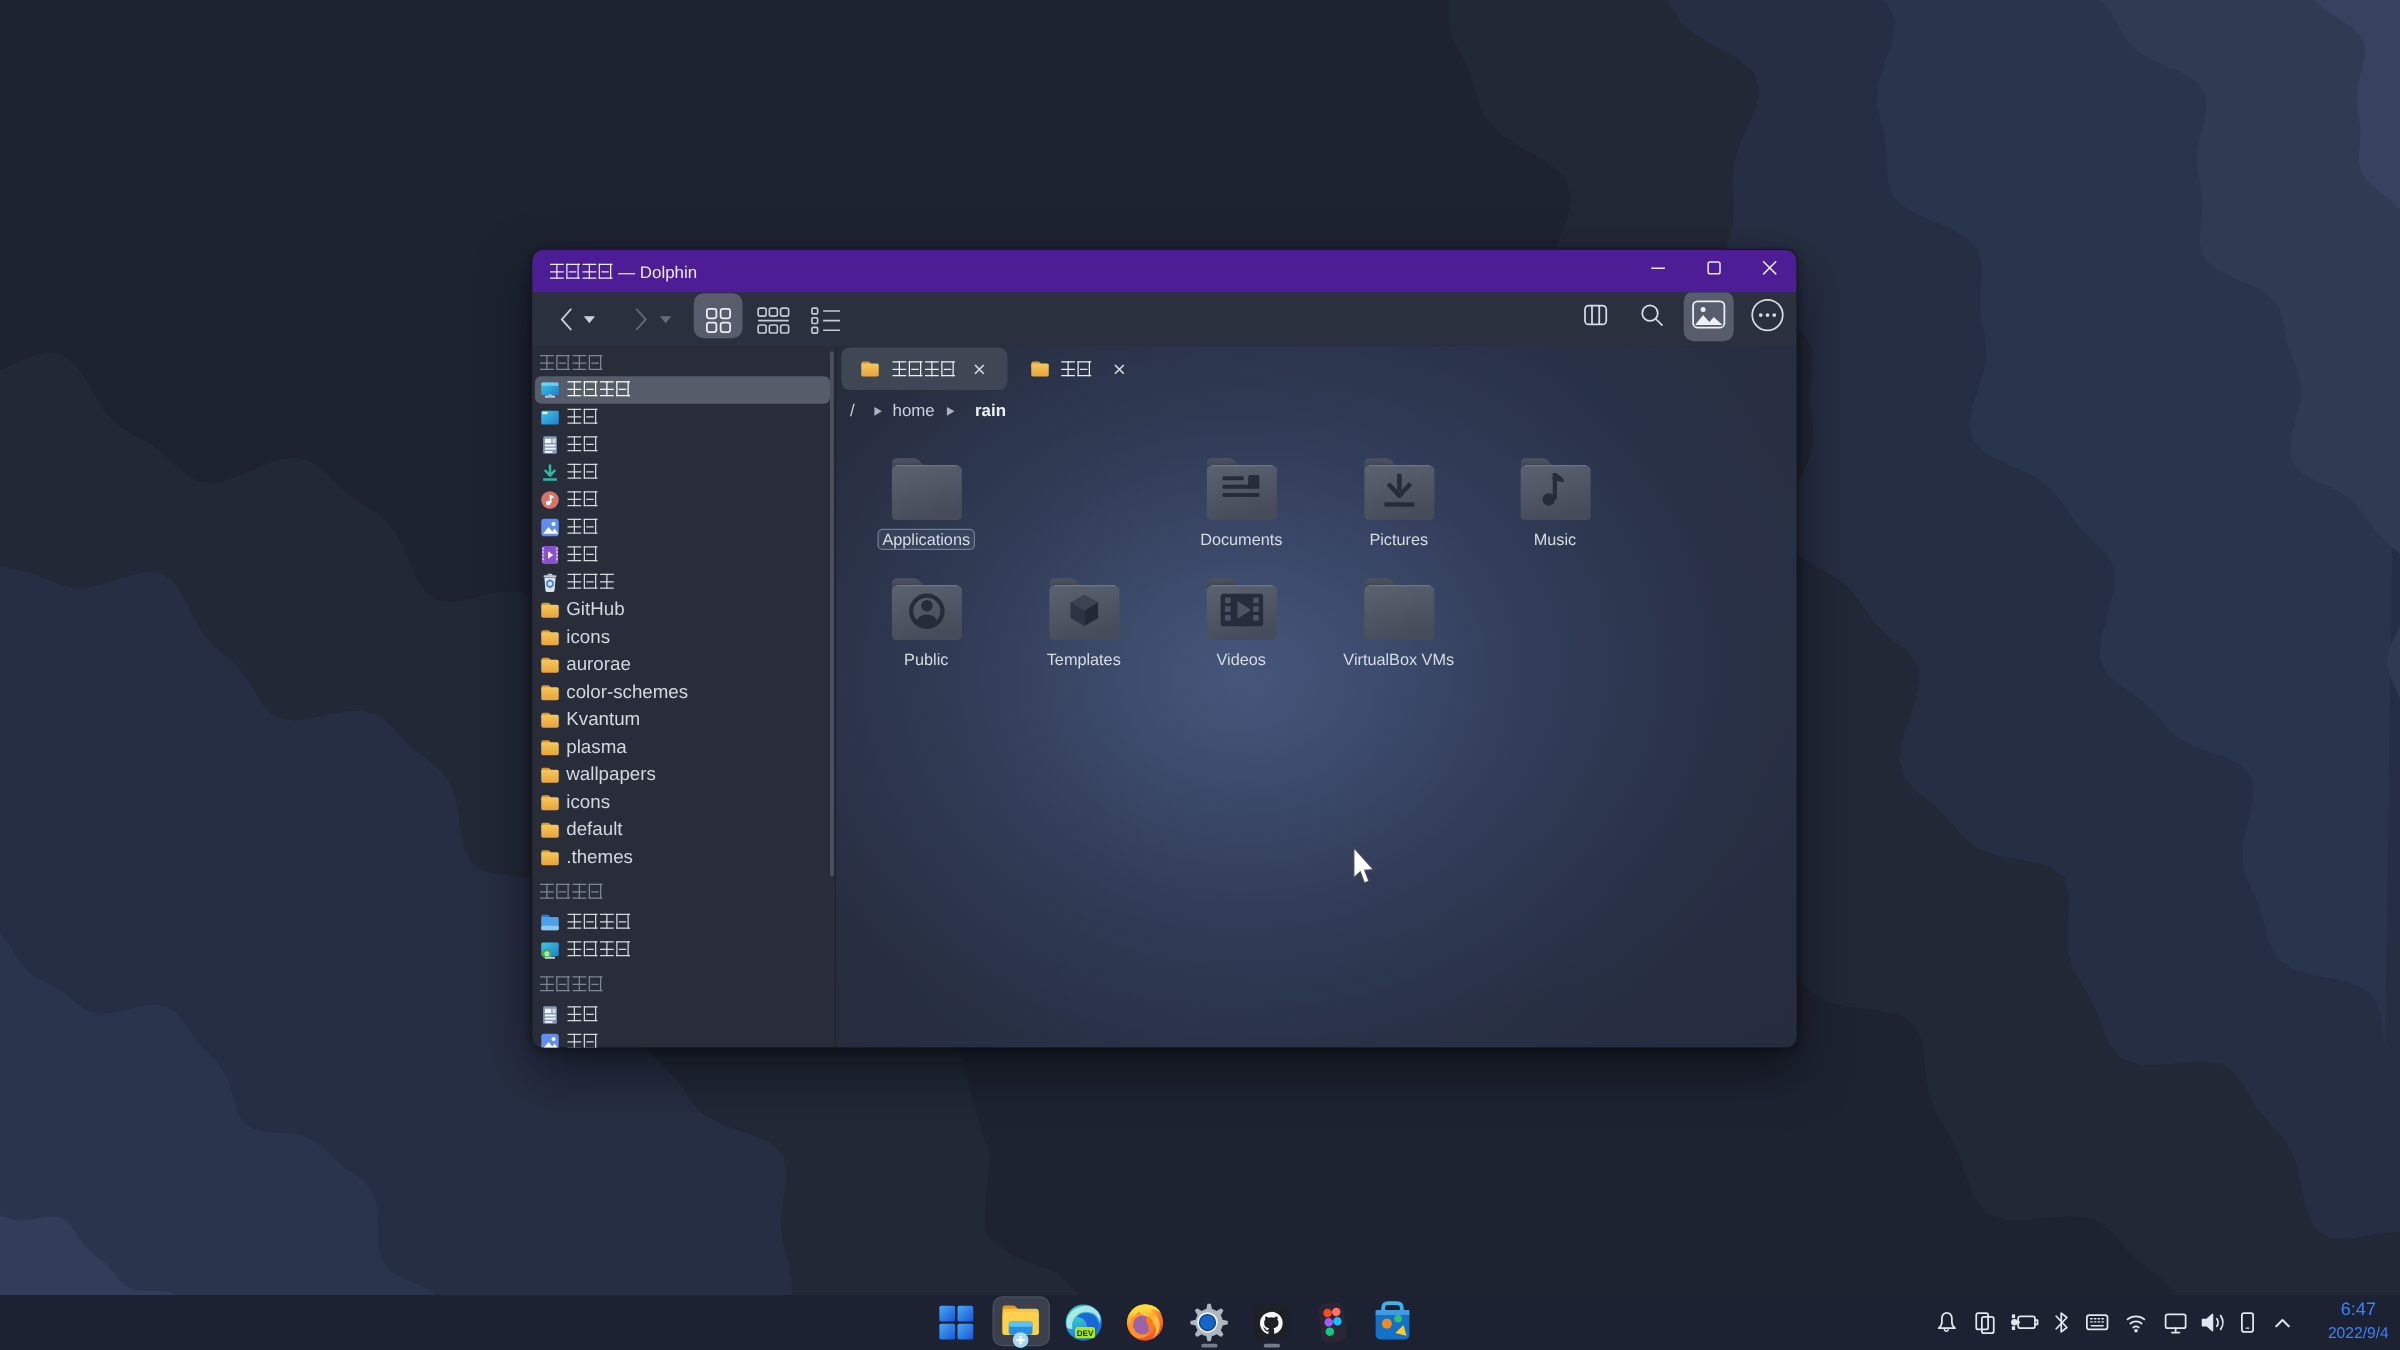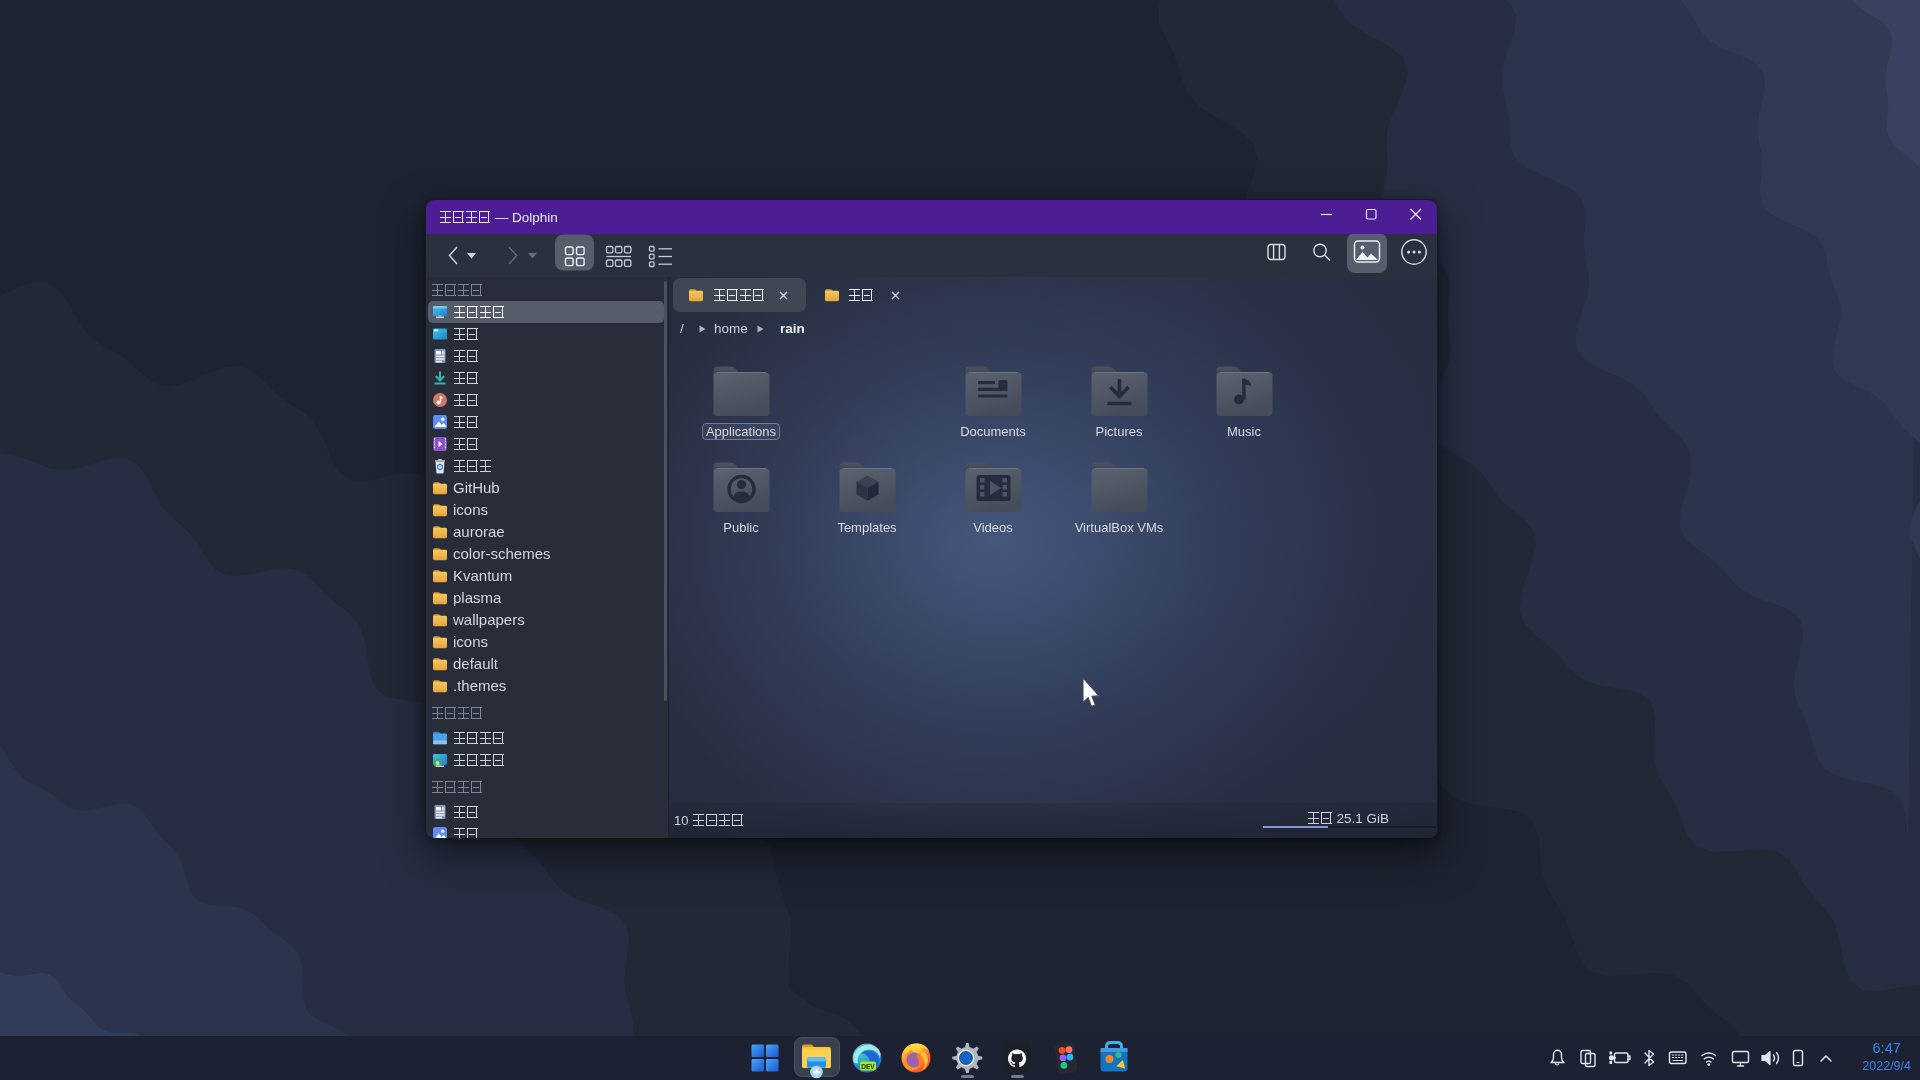--- a/index.html
+++ b/index.html
@@ -369,26 +369,20 @@
             </g>
           </svg>
           <div class="ilabel"><span style="">Videos</span></div>
         </div>
         <div class="item" style="left:387px;top:185px">
           <svg width="61" height="51" viewBox="0 0 61 51">
             <use href="#folder"></use>
           </svg>
           <div class="ilabel"><span style="">VirtualBox VMs</span></div>
         </div>
-<div class="status">
-<span style="position:absolute;left:5px;top:10px">10 <i class="c"></i><i class="d"></i><i class="c"></i><i class="d"></i></span>
-<span style="position:absolute;right:50px;top:8px;font-size:13.5px"><i class="c"></i><i class="d"></i> 25.1 GiB</span>
-<div style="position:absolute;left:594px;top:22.5px;width:173px;height:2.6px;background:#171b24"></div>
-<div style="position:absolute;left:594px;top:22.5px;width:65px;height:2.6px;background:#8297d8"></div>
-</div>
       </div>
     </div>
   </div>
 <div class="task">
     <div class="tapps">
       <svg style="position:absolute;left:743px;top:0" width="44" height="44" viewBox="0 0 44 44">
         <g fill="url(#win11)">
           <rect x="8.5" y="8.5" width="12.6" height="12.6" rx="1.4"></rect>
           <rect x="23" y="8.5" width="12.6" height="12.6" rx="1.4"></rect>
           <rect x="8.5" y="23" width="12.6" height="12.6" rx="1.4"></rect>

